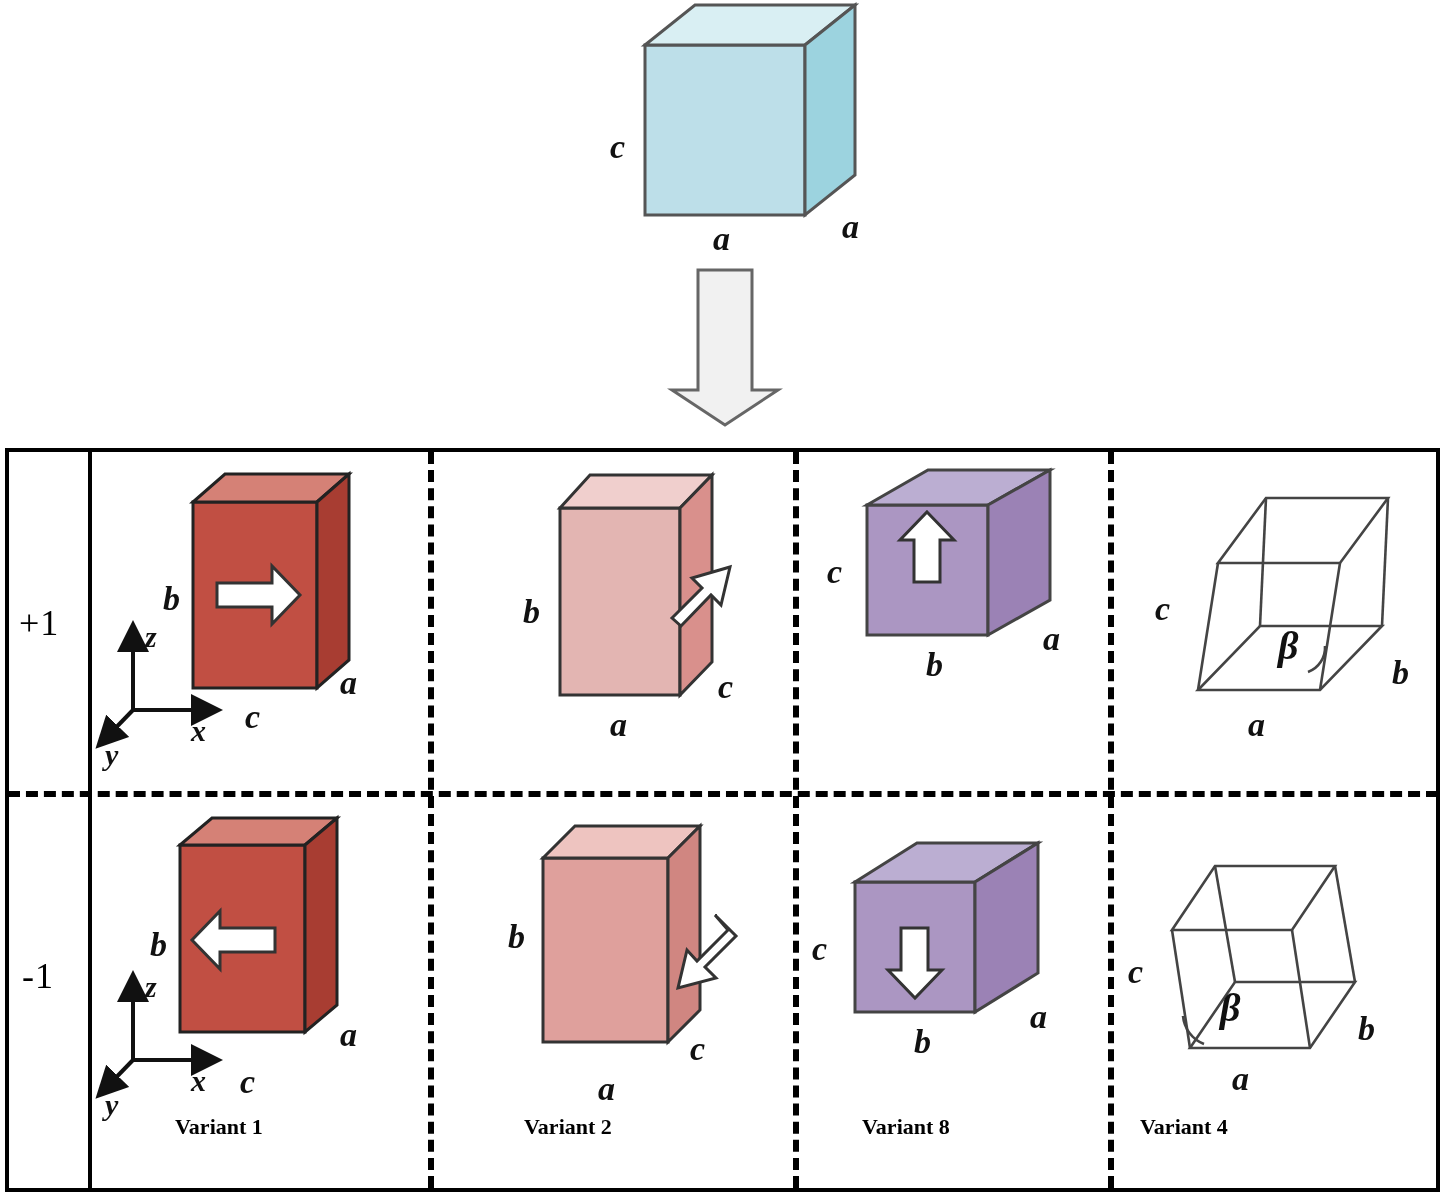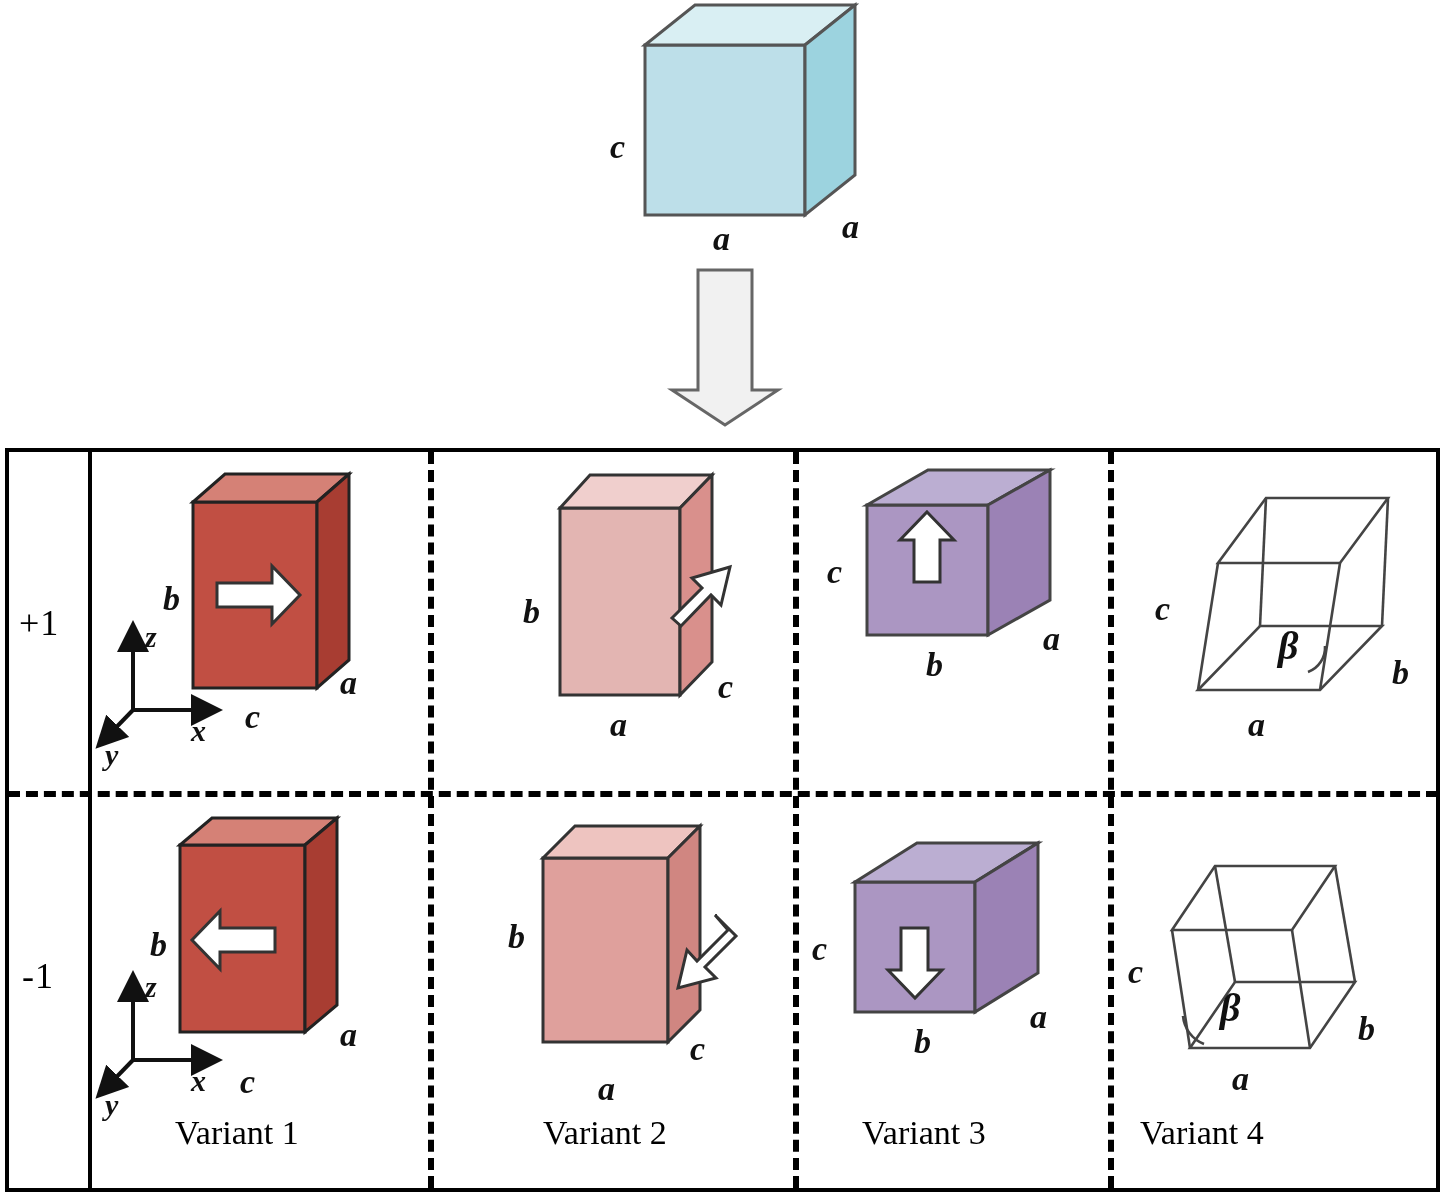--- a/index.html
+++ b/index.html
@@ -4,21 +4,21 @@
 <style>
   html,body{margin:0;padding:0;background:#fff;}
   body{width:1445px;height:1203px;position:relative;overflow:hidden;
        font-family:"Liberation Serif","DejaVu Serif",serif;color:#000;}
   .abs{position:absolute;}
   .lbl{font-style:italic;font-weight:bold;font-family:"Liberation Serif","DejaVu Serif",serif;
        color:#111;line-height:1;white-space:nowrap;}
   .lbl-sz{font-size:34px;}
   .axlbl{font-style:italic;font-weight:bold;font-size:30px;}
   .rowlbl{font-size:36px;font-style:normal;font-weight:normal;letter-spacing:1px;}
-  .varlbl{font-size:34px;font-style:normal;font-weight:normal;}
+  .varlbl{font-size:22px;font-style:normal;font-weight:bold;}
   svg{display:block;overflow:visible;}
   .tbl-line{position:absolute;background:#000;}
 </style>
 </head>
 <body>
 
 <div class="abs" style="left:600px;top:0px;width:330px;height:260px;">
   <svg width="330" height="260" viewBox="0 0 330 260">
 
     <polygon points="45,45 205,45 205,215 45,215" fill="#bddfe9" stroke="#555555" stroke-width="3"></polygon>
@@ -51,22 +51,22 @@
 
   <div class="abs" style="left:428px;top:452px;width:0;height:736px;border-left:6px dashed #000;"></div>
   <div class="abs" style="left:793px;top:452px;width:0;height:736px;border-left:6px dashed #000;"></div>
   <div class="abs" style="left:1108px;top:452px;width:0;height:736px;border-left:6px dashed #000;"></div>
 </div>
 
 <span class="abs rowlbl" style="left:19px;top:602px;">+1</span>
 <span class="abs rowlbl" style="left:22px;top:955px;">-1</span>
 
 <span class="abs varlbl" style="left:175px;top:1114px;">Variant 1</span>
-<span class="abs varlbl" style="left:543px;top:1114px;">Variant 2</span>
-<span class="abs varlbl" style="left:862px;top:1114px;">Variant 3</span>
+<span class="abs varlbl" style="left:524px;top:1114px;">Variant 2</span>
+<span class="abs varlbl" style="left:862px;top:1114px;">Variant 8</span>
 <span class="abs varlbl" style="left:1140px;top:1114px;">Variant 4</span>
 
 <div class="abs" style="left:100px;top:460px;width:320px;height:320px;">
   <svg width="320" height="320" viewBox="0 0 320 320">
     <polygon points="93,42 217,42 217,228 93,228" fill="#c14f43" stroke="#222" stroke-width="3"></polygon>
     <polygon points="93,42 125,14 249,14 217,42" fill="#d58176" stroke="#222" stroke-width="3"></polygon>
     <polygon points="217,42 249,14 249,200 217,228" fill="#a83d32" stroke="#222" stroke-width="3"></polygon>
 
     <polygon points="117,123 172,123 172,106 200,135 172,164 172,147 117,147" fill="#ffffff" stroke="#333" stroke-width="3" stroke-linejoin="miter"></polygon>
   </svg>

